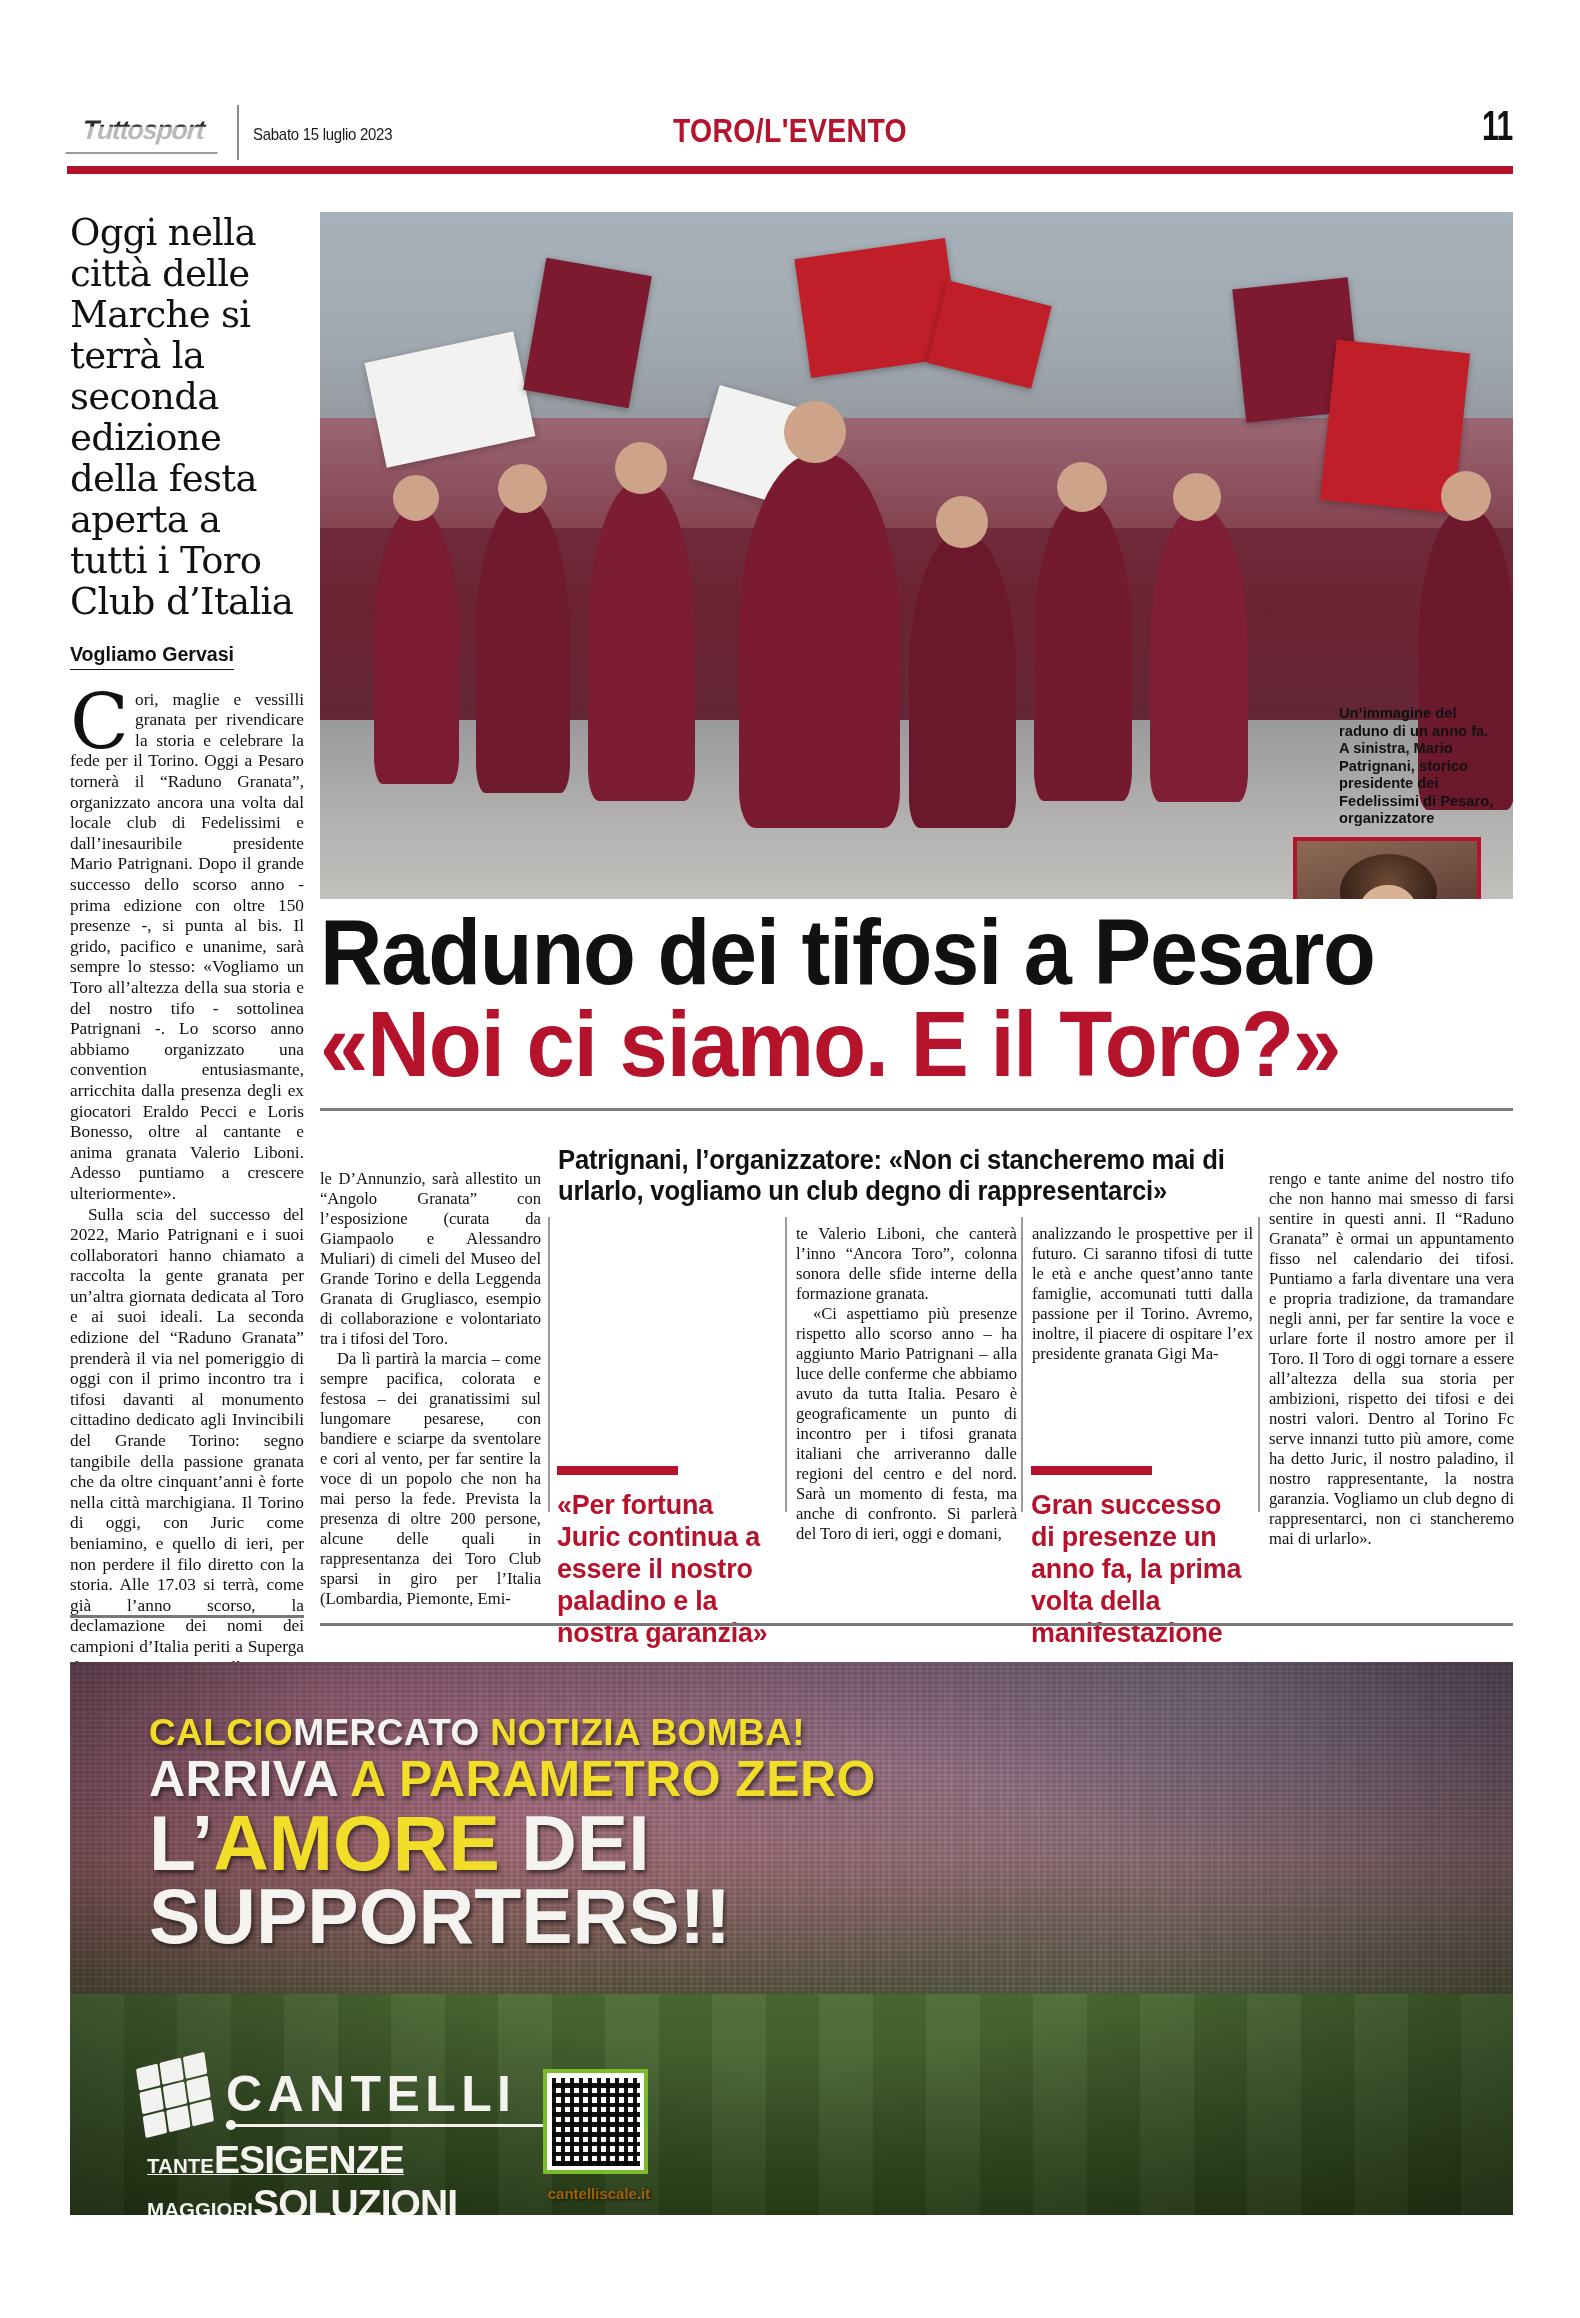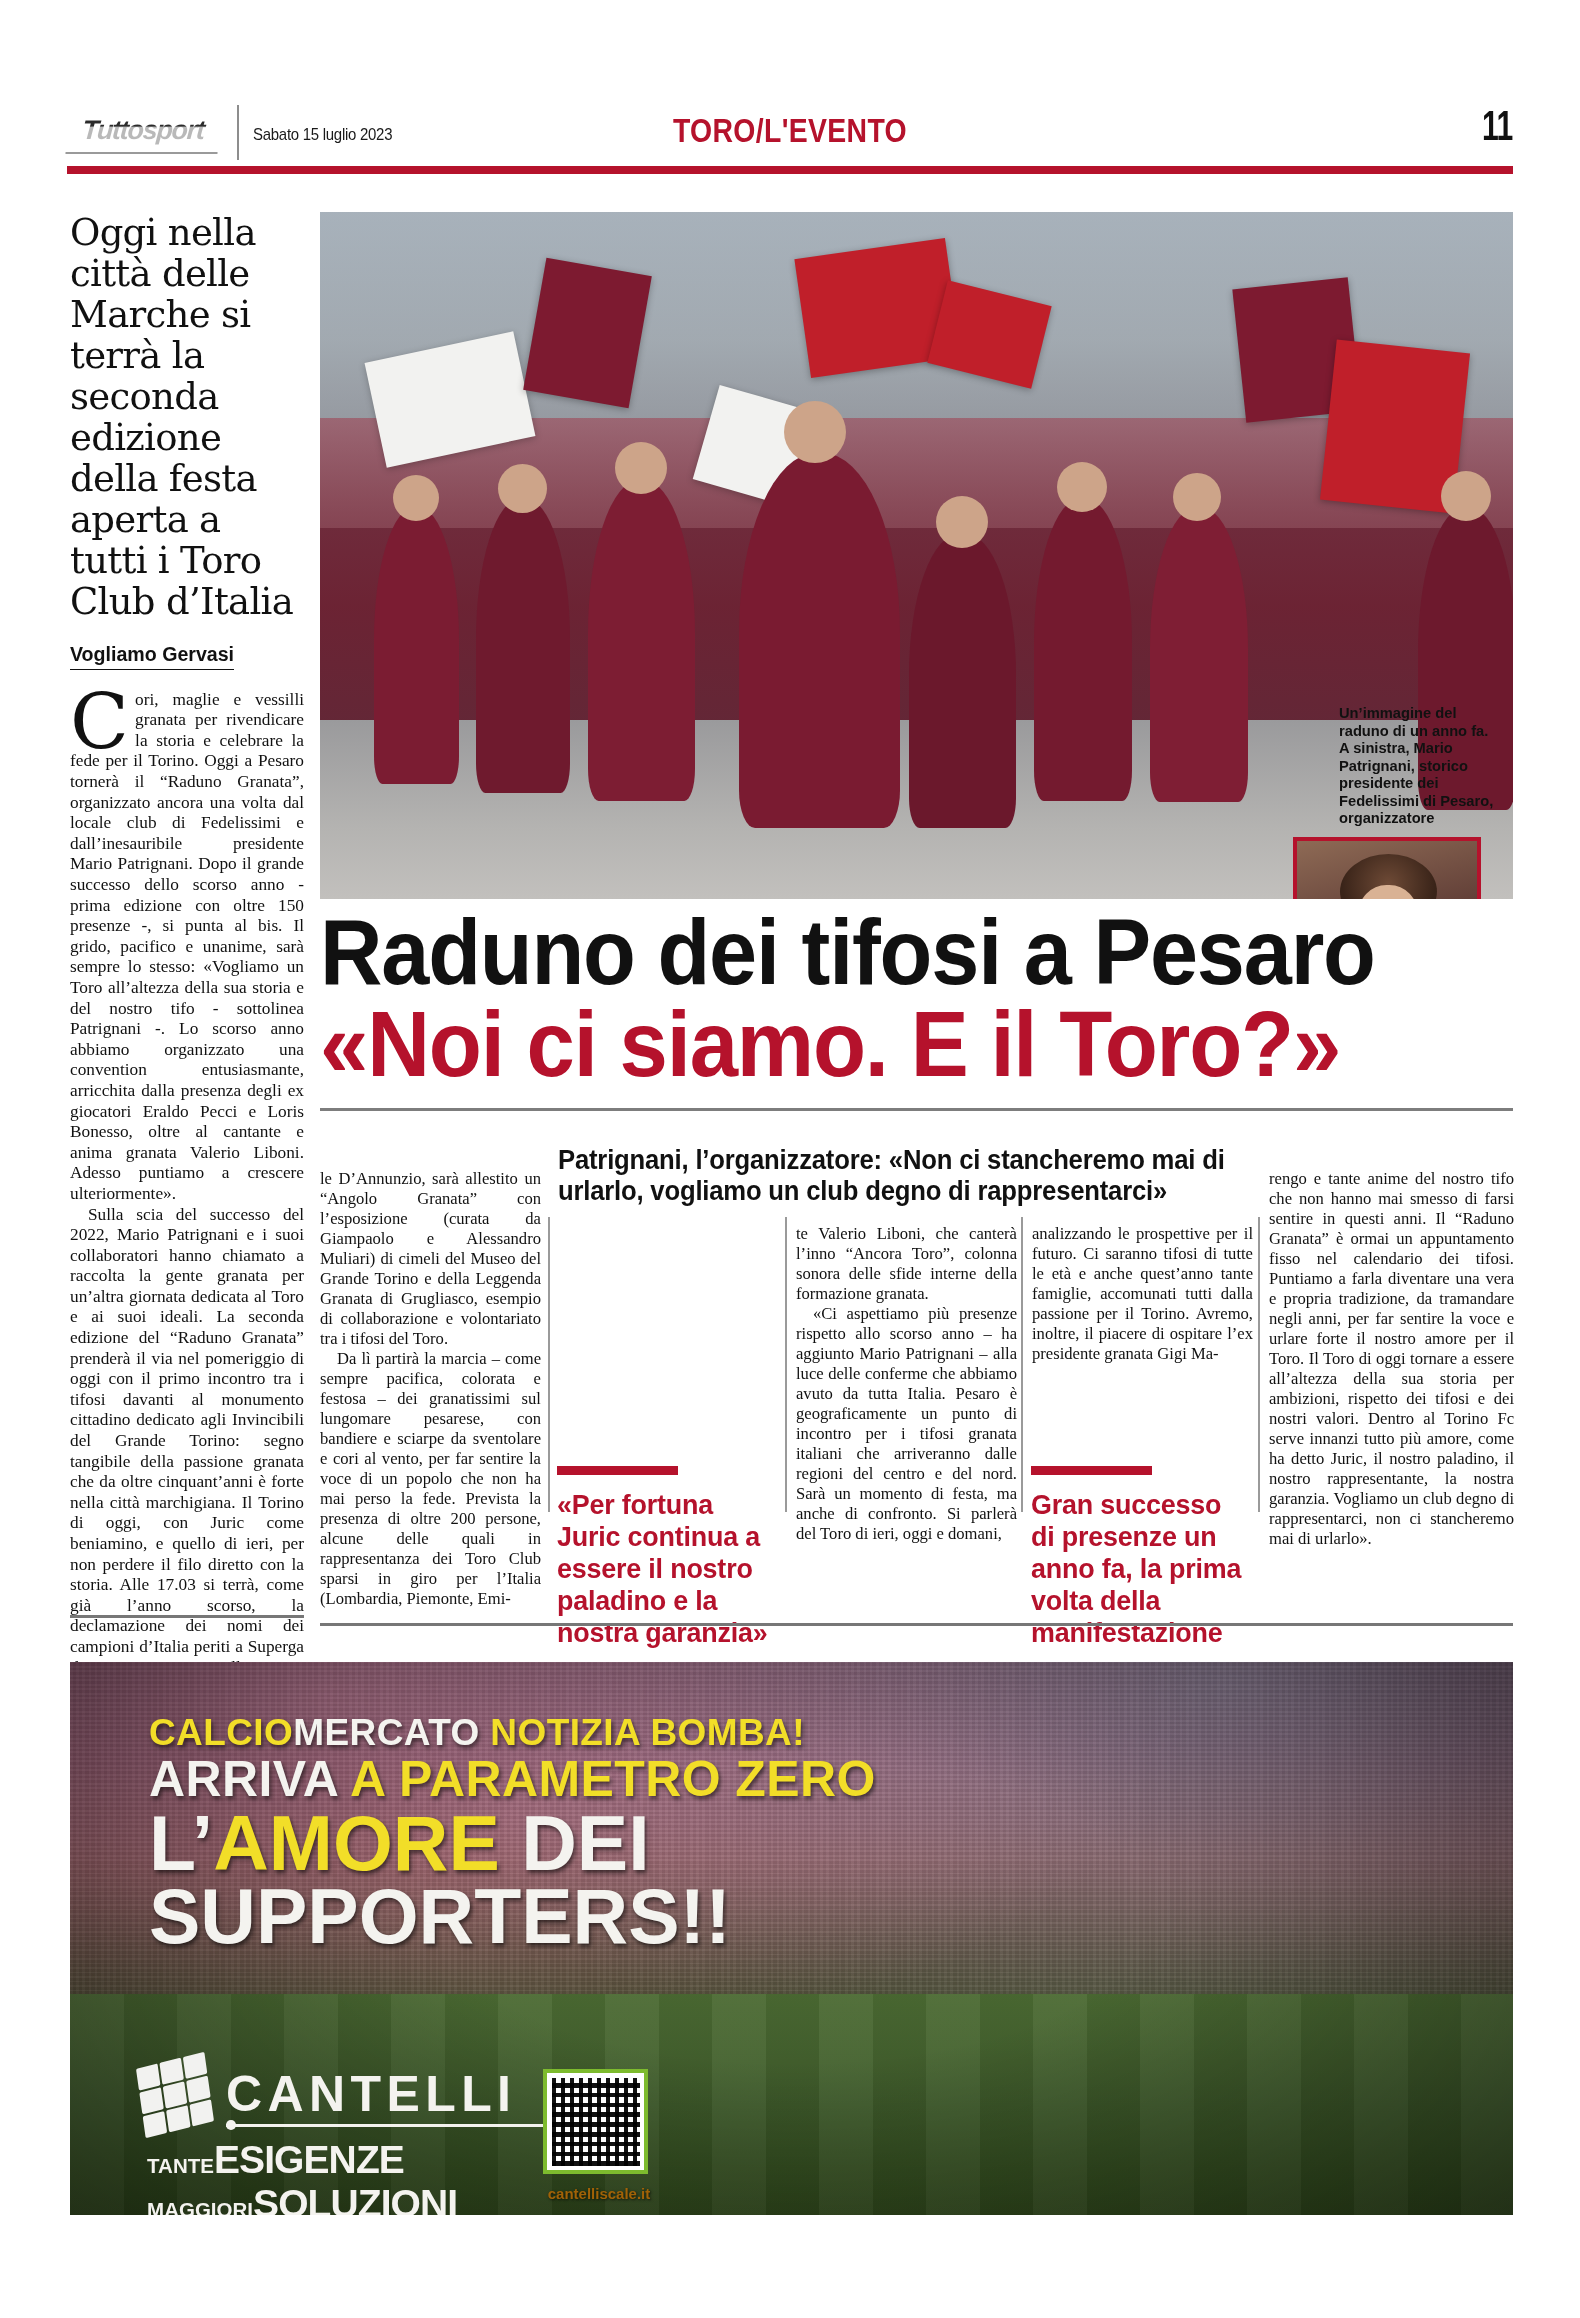--- a/index.html
+++ b/index.html
@@ -194,21 +194,21 @@
     gap:2.7px;transform:rotate(-8deg) skewY(-6deg);}
   .cube i{background:#f2f2f0;border-radius:1.8px;}
   .brand{position:absolute;left:86px;top:0;font-size:50px;font-weight:bold;letter-spacing:5.4px;
     color:#f4f3ef;}
   .brand-line{position:absolute;left:86px;top:59px;width:362px;height:2.7px;background:#f4f3ef;}
   .brand-line:before,.brand-line:after{content:"";position:absolute;top:-3.6px;width:9.8px;height:9.8px;
     border-radius:50%;background:#f4f3ef;}
   .brand-line:before{left:0;} .brand-line:after{right:0;}
   .tag{position:absolute;left:7.1px;top:73px;width:464px;color:#f4f3ef;
     font-family:"Liberation Sans Narrow","Liberation Sans",sans-serif;font-weight:bold;
-    text-transform:uppercase;}
+    text-transform:uppercase;text-decoration:underline;}
   .tag .a{font-size:20.5px;} .tag .b{font-size:39px;letter-spacing:-0.9px;}
   .tag .c{font-size:20.5px;} .tag .d{font-size:39px;letter-spacing:-0.9px;}
 
   .qr{position:absolute;left:543px;top:2069px;width:105px;height:105px;z-index:6;
     background:#fff;border:4.5px solid #7dbb2e;padding:4.5px;box-sizing:border-box;}
   .qrimg{width:100%;height:100%;
     background-image:
       repeating-linear-gradient(90deg,#111 0 4.5px,#fff 4.5px 9px),
       repeating-linear-gradient(0deg,#111 0 4.5px,#fff 4.5px 9.8px);
     background-blend-mode:multiply;}

